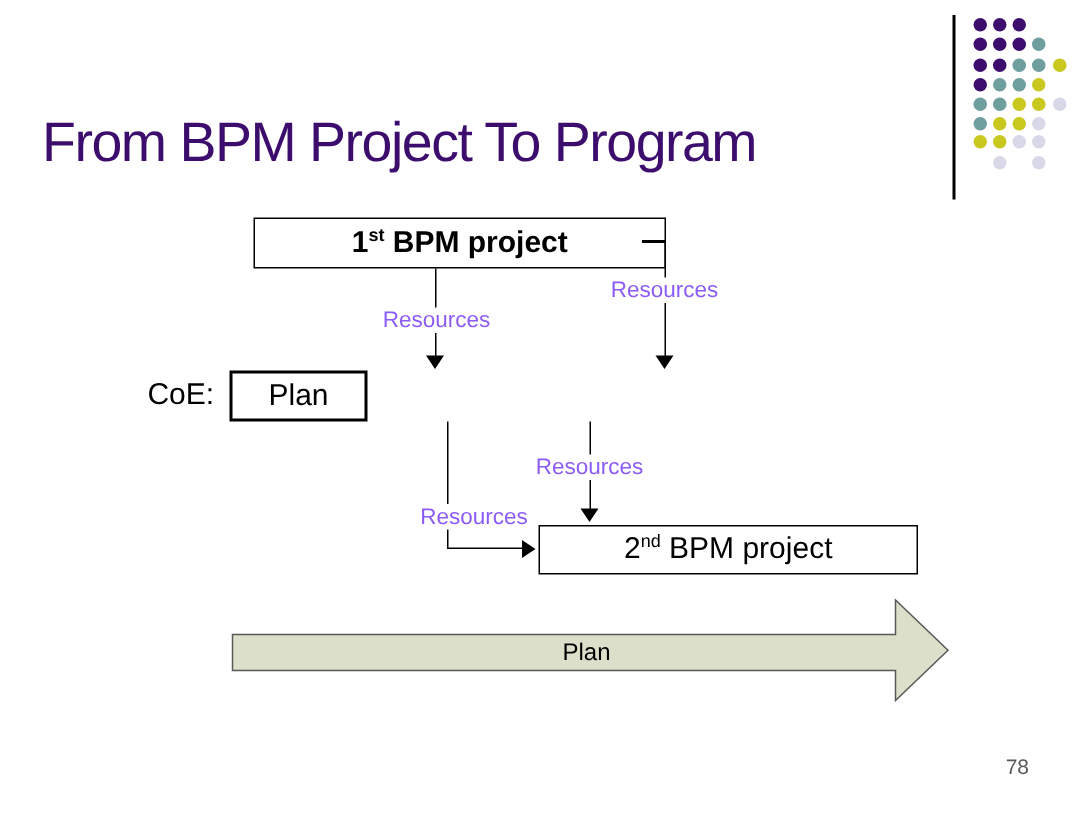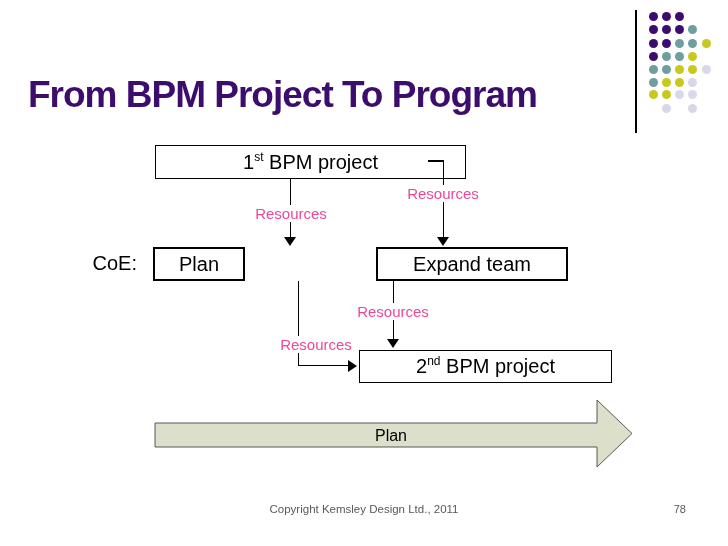--- a/index.html
+++ b/index.html
@@ -4,49 +4,49 @@
 <style>
   html,body{margin:0;padding:0;}
   body{font-family:"Liberation Sans",sans-serif;background:#fff;}
   #slide{position:relative;width:728px;height:546px;background:#fff;overflow:hidden;}
 
   
   #vrule{position:absolute;left:635px;top:10px;width:2px;height:123px;background:#000;}
   .dot{position:absolute;width:9px;height:9px;border-radius:50%;}
 
   
-  #title{position:absolute;left:28px;top:74px;font-size:37px;font-weight:bold;
+  #title{position:absolute;left:28px;top:74px;font-size:37px;font-weight:normal;
          letter-spacing:-1px;color:#3D0D6E;white-space:nowrap;}
 
   
   .pbox{position:absolute;border:1.5px solid #000;background:#fff;box-sizing:border-box;
         display:flex;align-items:center;justify-content:center;font-size:20px;color:#000;}
   .pbox sup{font-size:12px;line-height:0;}
   .phase{position:absolute;border:2px solid #000;background:#fff;box-sizing:border-box;
          display:flex;align-items:center;justify-content:center;font-size:20px;color:#000;}
-  #coe{position:absolute;left:72px;top:252px;width:65px;text-align:right;font-size:20px;color:#000;}
+  #coe{position:absolute;left:88px;top:252px;width:65px;text-align:center;font-size:20px;color:#000;}
 
   
   .line{position:absolute;background:#000;}
   .arr-down{position:absolute;width:0;height:0;border-left:6px solid transparent;
             border-right:6px solid transparent;border-top:9px solid #000;}
   .arr-right{position:absolute;width:0;height:0;border-top:6px solid transparent;
              border-bottom:6px solid transparent;border-left:9px solid #000;}
   .rlabel{position:absolute;transform:translateX(-50%);background:#fff;padding:0 3px;
-          font-size:15px;color:#ec4899;white-space:nowrap;}
+          font-size:15px;color:#8b5cf6;white-space:nowrap;}
 
   
   #time-arrow-svg{position:absolute;left:150px;top:395px;}
   #time-label{position:absolute;left:391px;top:427px;transform:translateX(-50%);
               font-size:16px;color:#000;}
 
   
   #footer-copy{position:absolute;left:0;right:0;top:503px;text-align:center;
                font-size:11.5px;color:#595959;}
-  #page-num{position:absolute;right:42px;top:503px;font-size:11px;color:#595959;}
+  #page-num{position:absolute;right:42px;top:503px;font-size:14px;color:#595959;}
 </style>
 </head>
 <body>
 
 <div id="slide">
 
   <div id="vrule"></div>
   <div id="dots">
       <div class="dot" style="left: 649px; top: 12px; background: rgb(61, 13, 110);"></div>
       <div class="dot" style="left: 662px; top: 12px; background: rgb(61, 13, 110);"></div>
@@ -76,40 +76,37 @@
       <div class="dot" style="left: 649px; top: 90px; background: rgb(200, 200, 30);"></div>
       <div class="dot" style="left: 662px; top: 90px; background: rgb(200, 200, 30);"></div>
       <div class="dot" style="left: 675px; top: 90px; background: rgb(216, 216, 232);"></div>
       <div class="dot" style="left: 688px; top: 90px; background: rgb(216, 216, 232);"></div>
       <div class="dot" style="left: 662px; top: 104px; background: rgb(216, 216, 232);"></div>
       <div class="dot" style="left: 688px; top: 104px; background: rgb(216, 216, 232);"></div>
     </div>
 
   <div id="title">From BPM Project To Program</div>
 
-  <div class="pbox" id="project1-box" style="left:155px;top:145px;width:311px;height:34px;">
+  <div class="pbox" id="project1-box" style="left:169px;top:145px;width:275px;height:34px;font-weight:bold;">
     <span><span>1</span><sup>st</sup><span> BPM project</span></span>
   </div>
 
   <div class="line" style="left:289.5px;top:179px;width:1.5px;height:59px;"></div>
   <div class="arr-down" style="left:284px;top:237px;"></div>
 
   <div class="line" style="left:428px;top:160px;width:16px;height:1.5px;"></div>
   <div class="line" style="left:442.5px;top:160px;width:1.5px;height:78px;"></div>
   <div class="arr-down" style="left:437px;top:237px;"></div>
 
   <div class="rlabel" style="left:291px;top:205px;">Resources</div>
   <div class="rlabel" style="left:443px;top:185px;">Resources</div>
 
   <div id="coe">CoE:</div>
   <div class="phase" style="left:153px;top:247px;width:92px;height:34px;">
     <span>Plan</span>
-  </div>
-  <div class="phase" style="left:376px;top:247px;width:192px;height:34px;">
-    <span>Expand team</span>
   </div>
 
   <div class="line" style="left:297.5px;top:281px;width:1.5px;height:85px;"></div>
   <div class="line" style="left:297.5px;top:364.5px;width:51px;height:1.5px;"></div>
   <div class="arr-right" style="left:348px;top:359.5px;"></div>
 
   <div class="line" style="left:392.5px;top:281px;width:1.5px;height:59px;"></div>
   <div class="arr-down" style="left:387px;top:339px;"></div>
 
   <div class="rlabel" style="left:393px;top:303px;">Resources</div>
@@ -117,15 +114,14 @@
 
   <div class="pbox" id="project2-box" style="left:359px;top:350px;width:253px;height:33px;">
     <span><span>2</span><sup>nd</sup><span> BPM project</span></span>
   </div>
 
   <svg id="time-arrow-svg" width="490" height="80" viewBox="150 395 490 80">
     <polygon points="155,423 597,423 597,400 632,433.5 597,467 597,447 155,447" stroke="#595959" stroke-width="1" fill="#DCDFC9"></polygon>
   </svg>
   <div id="time-label">Plan</div>
 
-  <div id="footer-copy">Copyright Kemsley Design Ltd., 2011</div>
   <div id="page-num">78</div>
 </div>
 
 </body></html>

